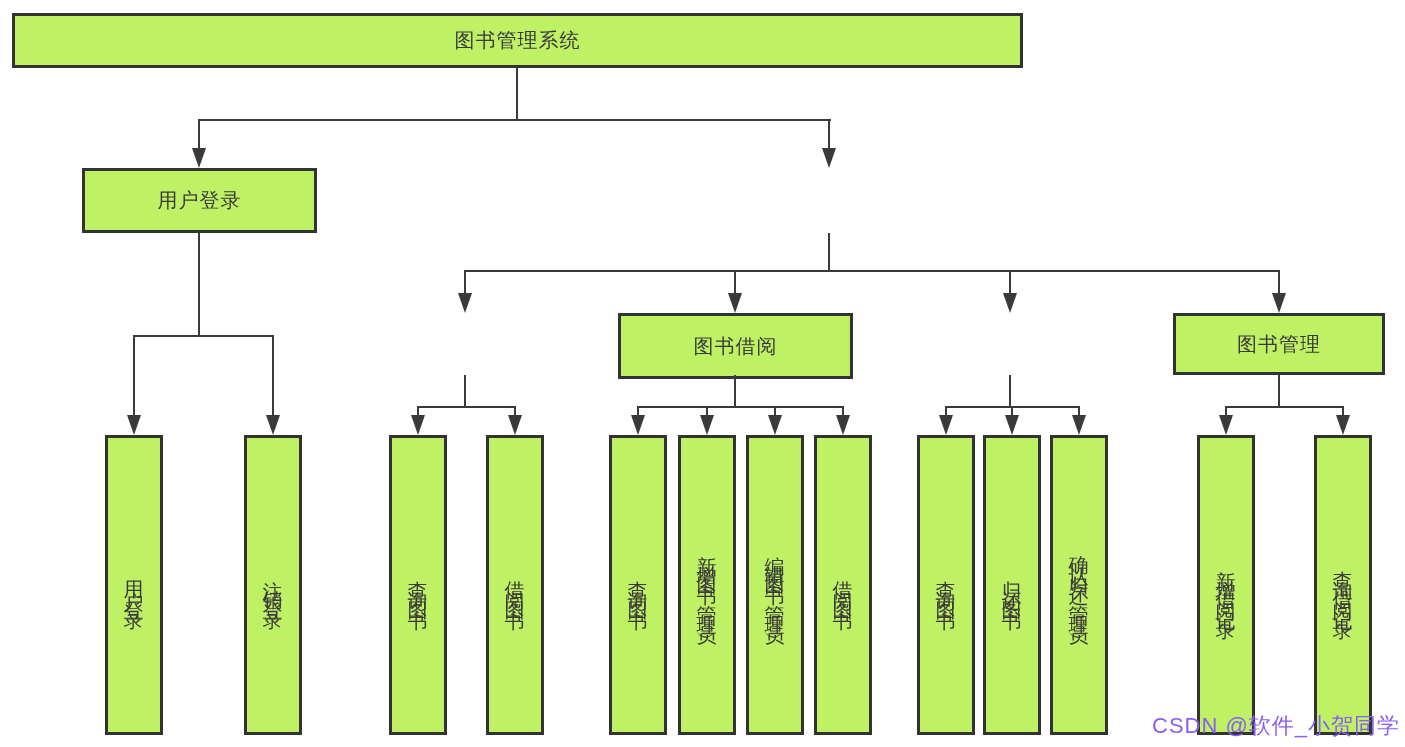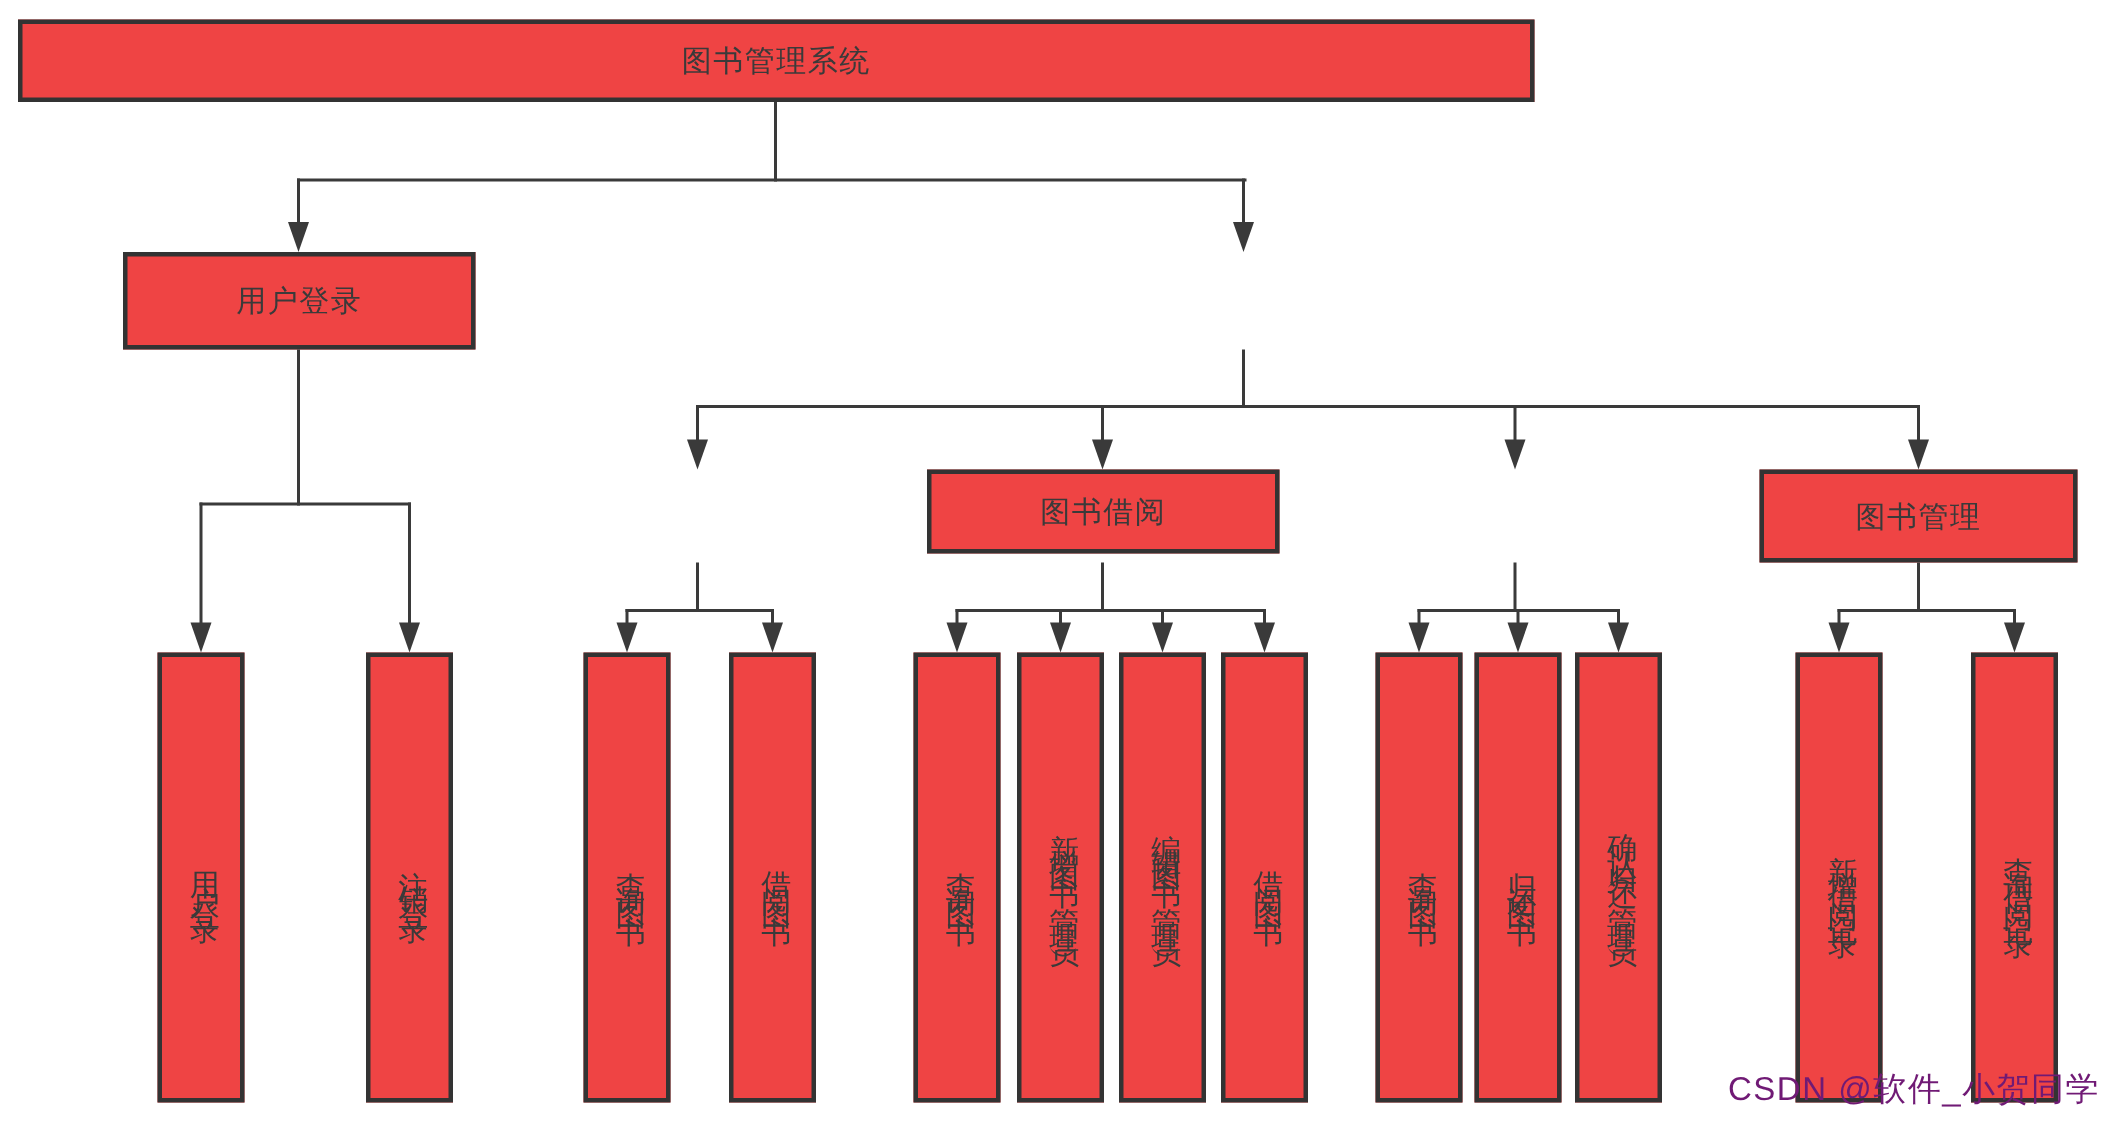--- a/index.html
+++ b/index.html
@@ -8,29 +8,28 @@
     width: 1405px;
     height: 747px;
     background: #ffffff;
     overflow: hidden;
     font-family: "Liberation Sans", "DejaVu Sans", sans-serif;
   }
   .box {
     position: absolute;
     box-sizing: border-box;
     border: 3px solid #333333;
-    background: #ef4444;
+    background: #bef264;
     display: flex;
     align-items: center;
     justify-content: center;
     font-size: 20px;
     letter-spacing: 1px;
     color: #3a3a3a;
     text-align: center;
-    font-family: Liberation Mono, monospace;
   }
   .vbox {
     writing-mode: vertical-rl;
     letter-spacing: 10px;
     line-height: 52px;
   }
   .hline, .vline, .stub {
     position: absolute;
     background: #3a3a3a;
   }
@@ -42,21 +41,21 @@
     height: 0;
     border-left: 7px solid transparent;
     border-right: 7px solid transparent;
     border-top: 20px solid #3a3a3a;
   }
   .watermark {
     position: absolute;
     left: 1152px;
     top: 711px;
     font-size: 22px;
-    color: #701a75;
+    color: #8b5cf6;
     letter-spacing: 1px;
     white-space: nowrap;
   }
 </style>
 </head>
 <body>
 
 <div id="canvas">
 
   <div class="box" style="left:12px; top:13px; width:1011px; height:55px;">图书管理系统</div>
@@ -81,21 +80,21 @@
   <div class="hline" style="left:464px; top:270px; width:816px;"></div>
   <div class="stub" style="left:464px; top:270px; height:25px;"></div>
   <div class="arrow" style="left:458px; top:293px;"></div>
   <div class="stub" style="left:734px; top:270px; height:25px;"></div>
   <div class="arrow" style="left:728px; top:293px;"></div>
   <div class="stub" style="left:1009px; top:270px; height:25px;"></div>
   <div class="arrow" style="left:1003px; top:293px;"></div>
   <div class="stub" style="left:1278px; top:270px; height:25px;"></div>
   <div class="arrow" style="left:1272px; top:293px;"></div>
 
-  <div class="box" style="left:618px; top:313px; width:235px; height:56px;">图书借阅</div>
+  <div class="box" style="left:618px; top:313px; width:235px; height:66px;">图书借阅</div>
   <div class="box" style="left:1173px; top:313px; width:212px; height:62px;">图书管理</div>
 
   <div class="vline" style="left:464px; top:375px; height:33px;"></div>
   <div class="hline" style="left:417px; top:406px; width:99px;"></div>
   <div class="stub" style="left:417px; top:406px; height:11px;"></div>
   <div class="arrow" style="left:411px; top:415px;"></div>
   <div class="stub" style="left:514px; top:406px; height:11px;"></div>
   <div class="arrow" style="left:508px; top:415px;"></div>
 
   <div class="vline" style="left:734px; top:375px; height:33px;"></div>

